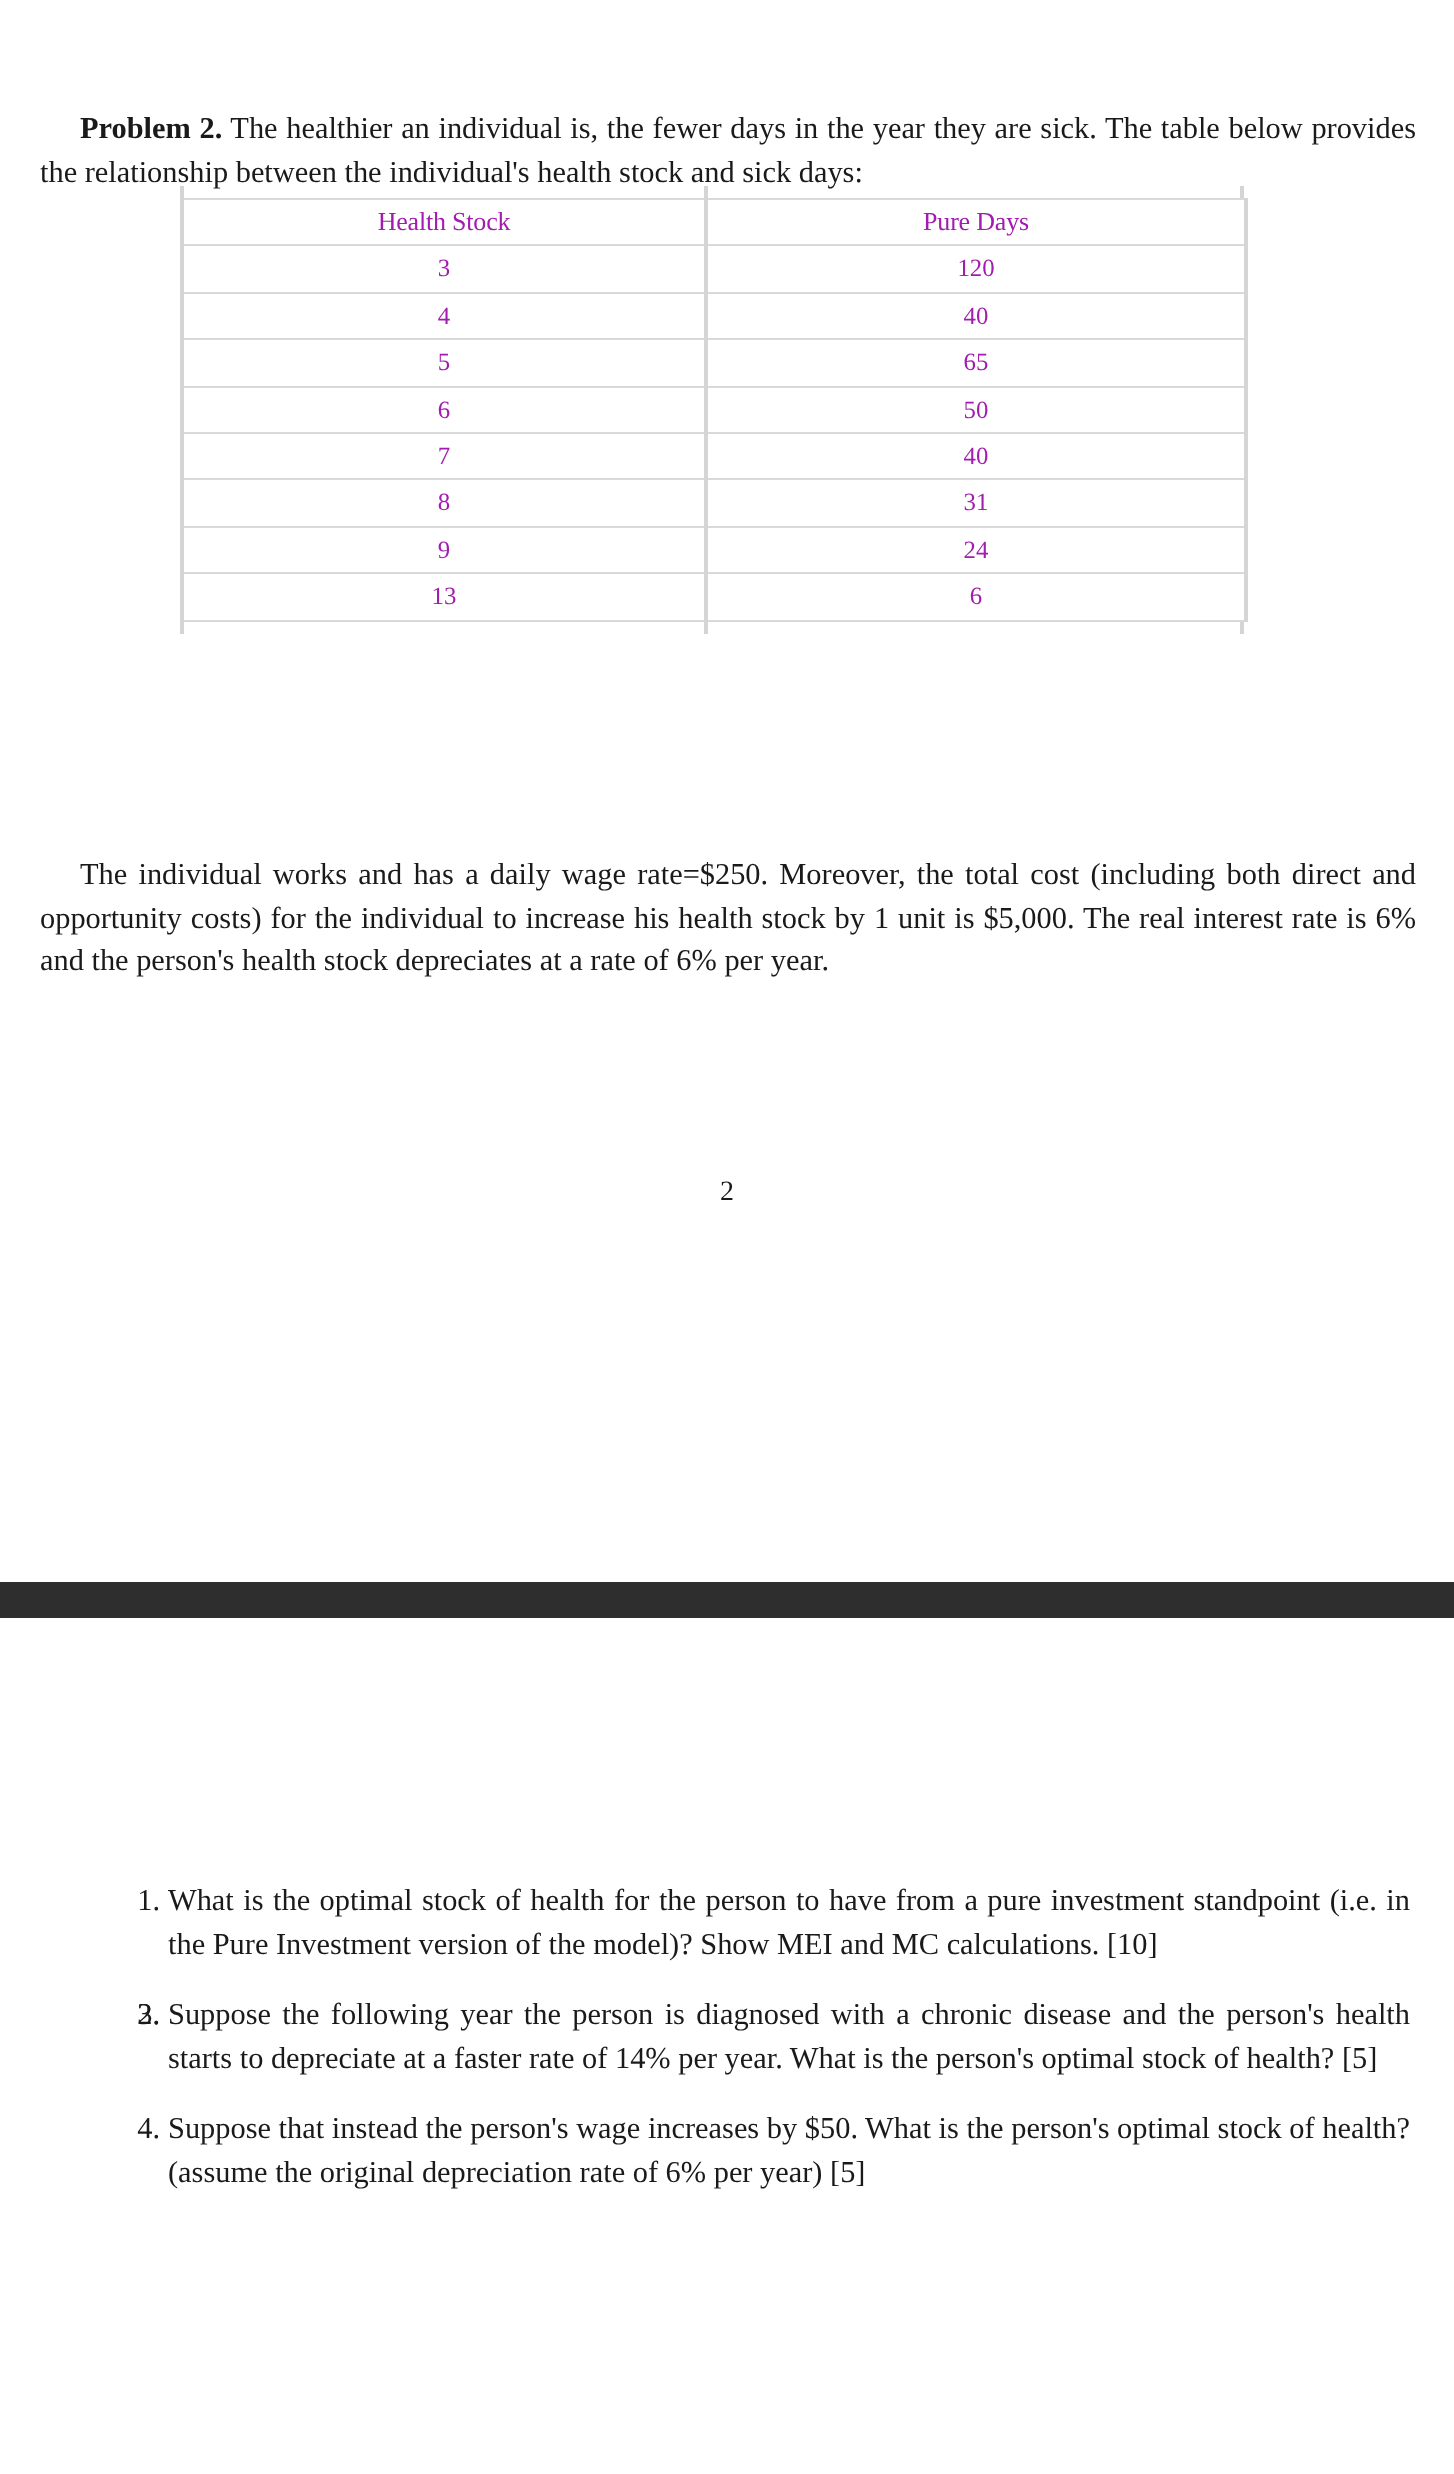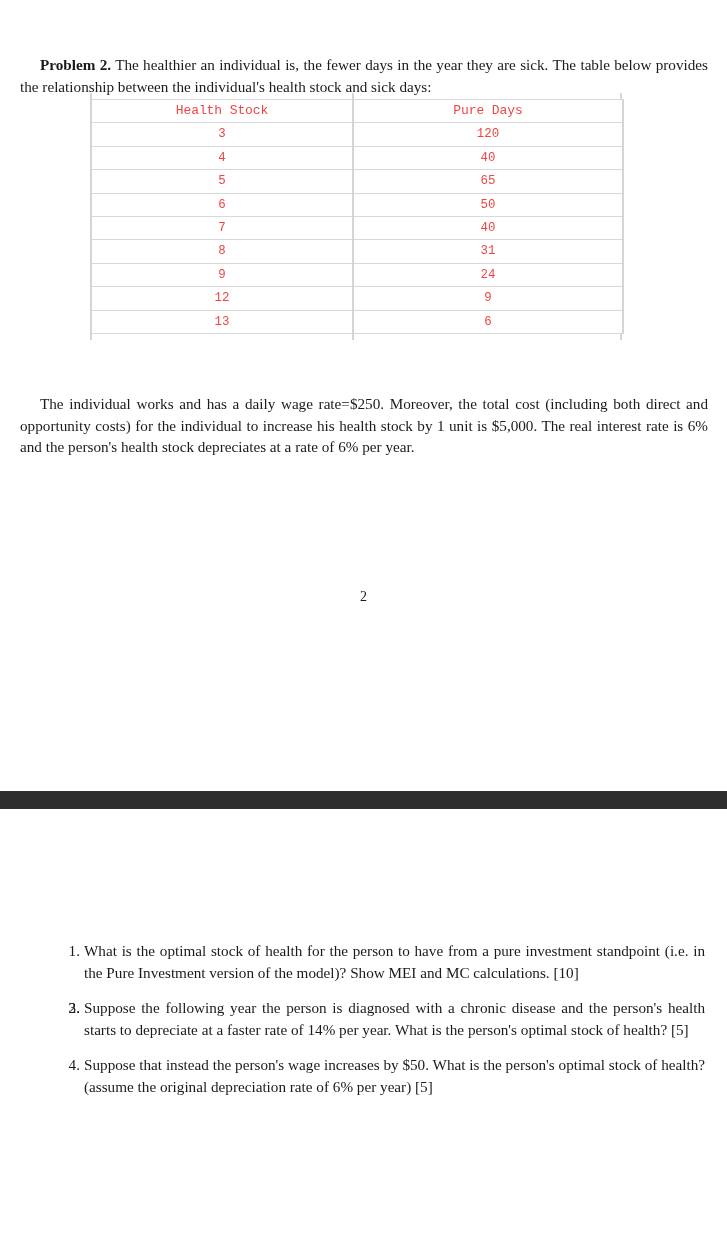--- a/index.html
+++ b/index.html
@@ -45,38 +45,38 @@
     font-weight: bold;
   }
   .indent {
     display: inline-block;
     width: 20px;
   }
 
   .para-second {
     position: absolute;
     left: 20px;
-    top: 378px;
+    top: 412px;
     width: 688px;
     font-family: Liberation Serif, serif;
   }
 
   
   .table-wrap {
     position: absolute;
     left: 90px;
     top: 99px;
     width: 532px;
   }
   table.data-table {
     border-collapse: collapse;
     width: 532px;
-    font-family: Liberation Mono, monospace;
+    font-family: Liberation Serif, serif;
     font-size: 12.4px;
-    color: #ef4444;
+    color: #a21caf;
     table-layout: fixed;
   }
   table.data-table th,
   table.data-table td {
     height: 22.4px;
     line-height: 22.4px;
     padding: 0;
     text-align: center;
     vertical-align: middle;
     border-top: 1px solid #d9d9d9;
@@ -222,24 +222,20 @@
           </tr>
           <tr>
             <td class="col-1">8</td>
             <td class="col-2">31</td>
           </tr>
           <tr>
             <td class="col-1">9</td>
             <td class="col-2">24</td>
           </tr>
           <tr>
-            <td class="col-1">12</td>
-            <td class="col-2">9</td>
-          </tr>
-          <tr>
             <td class="col-1">13</td>
             <td class="col-2">6</td>
           </tr>
         </tbody>
     </table>
   </div>
 
   <p class="body-text para-second"><span class="indent"></span><span>The individual works and has a daily wage rate=$250. Moreover, the total cost (including both direct and opportunity costs) for the individual to increase his health stock by 1 unit is $5,000. The real interest rate is 6% and the person's health stock depreciates at a rate of 6% per year.</span></p>
 
   <div class="page-number">2</div>

